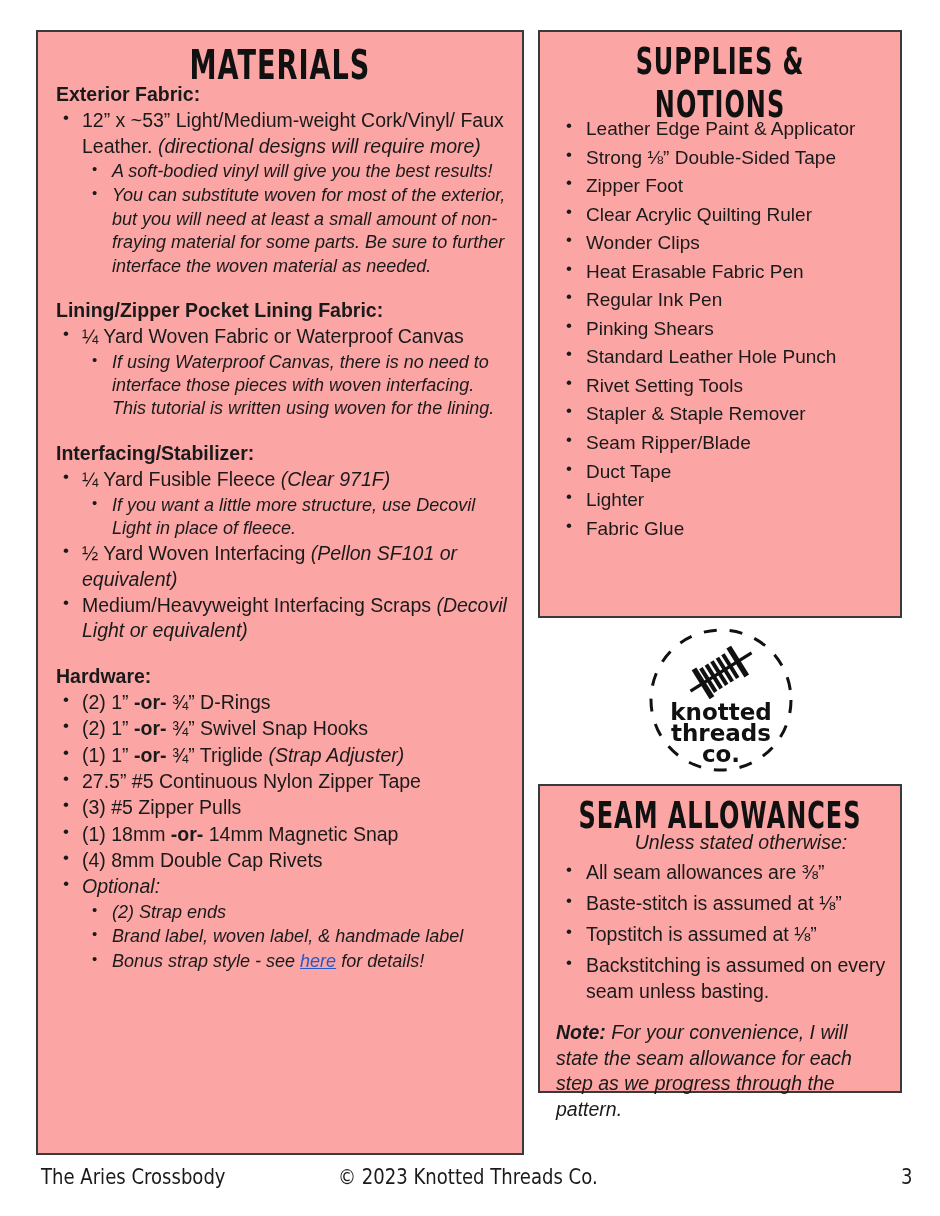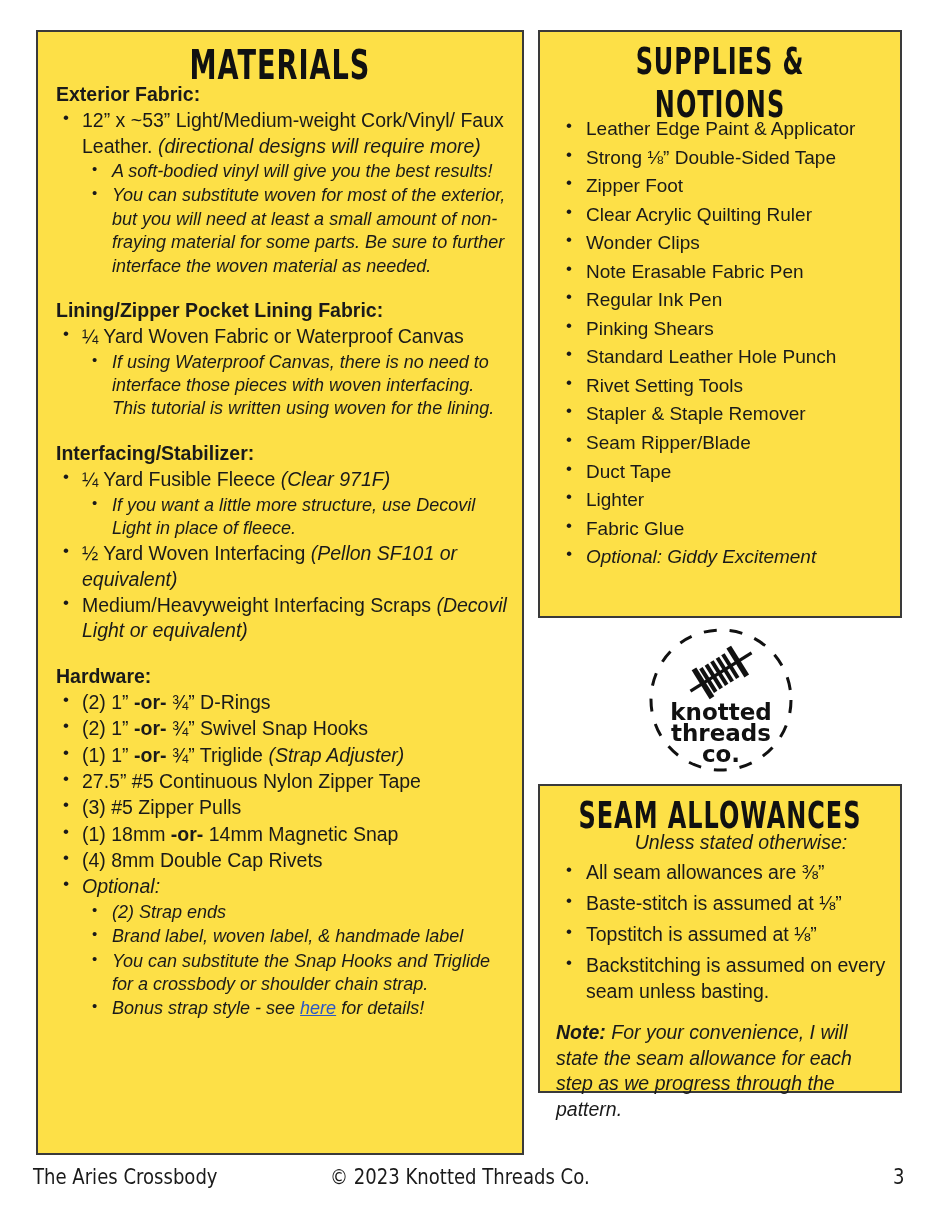--- a/index.html
+++ b/index.html
@@ -7,21 +7,21 @@
     width:940px;height:1216px;
     background:#ffffff;
     font-family:"Liberation Sans", sans-serif;
     color:#1a1a1a;
     position:relative;
     overflow:hidden;
   }
   .page{position:absolute;left:0;top:0;width:940px;height:1216px;}
 
   
-  .box{position:absolute;border:2px solid #3a3a3a;background:#fde047;box-sizing:border-box;}
+  .box{position:absolute;border:2px solid #3a3a3a;background:#fca5a5;box-sizing:border-box;}
   #materials-box{left:36px;top:30px;width:488px;height:1125px;}
   #supplies-box{left:538px;top:30px;width:364px;height:588px;}
   #seam-box{left:538px;top:784px;width:364px;height:309px;}
 
   
   .panel-title{
     font-family:"DejaVu Sans", sans-serif;
     font-weight:bold;
     text-align:center;
     letter-spacing:1.2px;
@@ -59,21 +59,21 @@
   #seam-list li{font-size:19.5px;line-height:1.33;margin-bottom:5px;padding-left:30px;}
   #seam-list li::before{content:"\2022";position:absolute;left:10px;top:-1px;font-size:17px;}
   #seam-note{font-size:19.5px;line-height:1.33;font-style:italic;padding:10px 12px 0 16px;}
 
   
   #logo{position:absolute;left:645px;top:624px;width:152px;height:152px;}
   #logo svg{display:block;width:152px;height:152px;}
   .logo-word{font-family:"DejaVu Sans", sans-serif;font-weight:600;fill:#111;text-anchor:middle;}
 
   
-  #footer{position:absolute;left:0;top:1165px;width:864px;height:34px;}
+  #footer{position:absolute;left:8px;top:1165px;width:864px;height:34px;}
   #footer span{
     position:absolute;font-size:21px;color:#1a1a1a;
     font-family:"DejaVu Sans", sans-serif;
     transform:scaleX(0.86);transform-origin:left center;
   }
   #footer-title{left:33px;top:0;}
   #footer-copy{left:330px;top:0;}
   #footer-page{left:893px;top:0;}
 </style>
 </head>
@@ -118,46 +118,44 @@
         <li class="l1"><span>(2) 1” </span><span class="bd">-or-</span><span> ¾” D-Rings</span></li>
         <li class="l1"><span>(2) 1” </span><span class="bd">-or-</span><span> ¾” Swivel Snap Hooks</span></li>
         <li class="l1"><span>(1) 1” </span><span class="bd">-or-</span><span> ¾” Triglide </span><span class="it">(Strap Adjuster)</span></li>
         <li class="l1"><span>27.5” #5 Continuous Nylon Zipper Tape</span></li>
         <li class="l1"><span>(3) #5 Zipper Pulls</span></li>
         <li class="l1"><span>(1) 18mm </span><span class="bd">-or-</span><span> 14mm Magnetic Snap</span></li>
         <li class="l1"><span>(4) 8mm Double Cap Rivets</span></li>
         <li class="l1 it">Optional:</li>
         <li class="l2">(2) Strap ends</li>
         <li class="l2">Brand label, woven label, &amp; handmade label</li>
-        <li class="l2">You can substitute the Snap Hooks and Triglide for a crossbody or shoulder chain strap.</li>
         <li class="l2"><span>Bonus strap style - see </span><a class="lnk" href="#">here</a><span> for details!</span></li>
       </ul>
 
     </div>
   </div>
 
   <div class="box" id="supplies-box">
     <div class="panel-title" id="supplies-title">SUPPLIES &amp; NOTIONS</div>
     <ul id="supplies-list">
       <li>Leather Edge Paint &amp; Applicator</li>
       <li>Strong ⅛” Double-Sided Tape</li>
       <li>Zipper Foot</li>
       <li>Clear Acrylic Quilting Ruler</li>
       <li>Wonder Clips</li>
-      <li>Note Erasable Fabric Pen</li>
+      <li>Heat Erasable Fabric Pen</li>
       <li>Regular Ink Pen</li>
       <li>Pinking Shears</li>
       <li>Standard Leather Hole Punch</li>
       <li>Rivet Setting Tools</li>
       <li>Stapler &amp; Staple Remover</li>
       <li>Seam Ripper/Blade</li>
       <li>Duct Tape</li>
       <li>Lighter</li>
       <li>Fabric Glue</li>
-      <li class="it">Optional: Giddy Excitement</li>
     </ul>
   </div>
 
   <div id="logo">
     <svg viewBox="0 0 152 152" xmlns="http://www.w3.org/2000/svg" aria-hidden="true">
       <circle cx="76" cy="76" r="70" fill="none" stroke="#111" stroke-width="3" stroke-dasharray="13 13" stroke-linecap="butt"></circle>
       <g transform="rotate(-32 76 48)">
         <line x1="40" y1="48" x2="112" y2="48" stroke="#111" stroke-width="3.2"></line>
         <rect x="52" y="31" width="5.5" height="34" fill="#111"></rect>
         <rect x="93" y="31" width="5.5" height="34" fill="#111"></rect>

